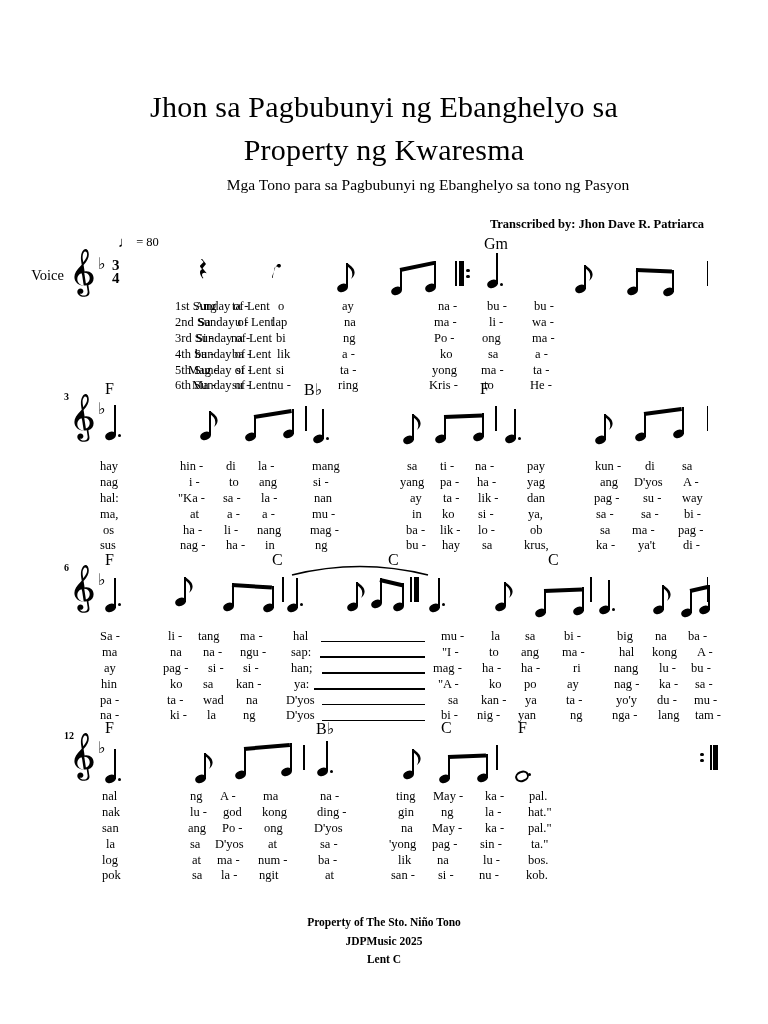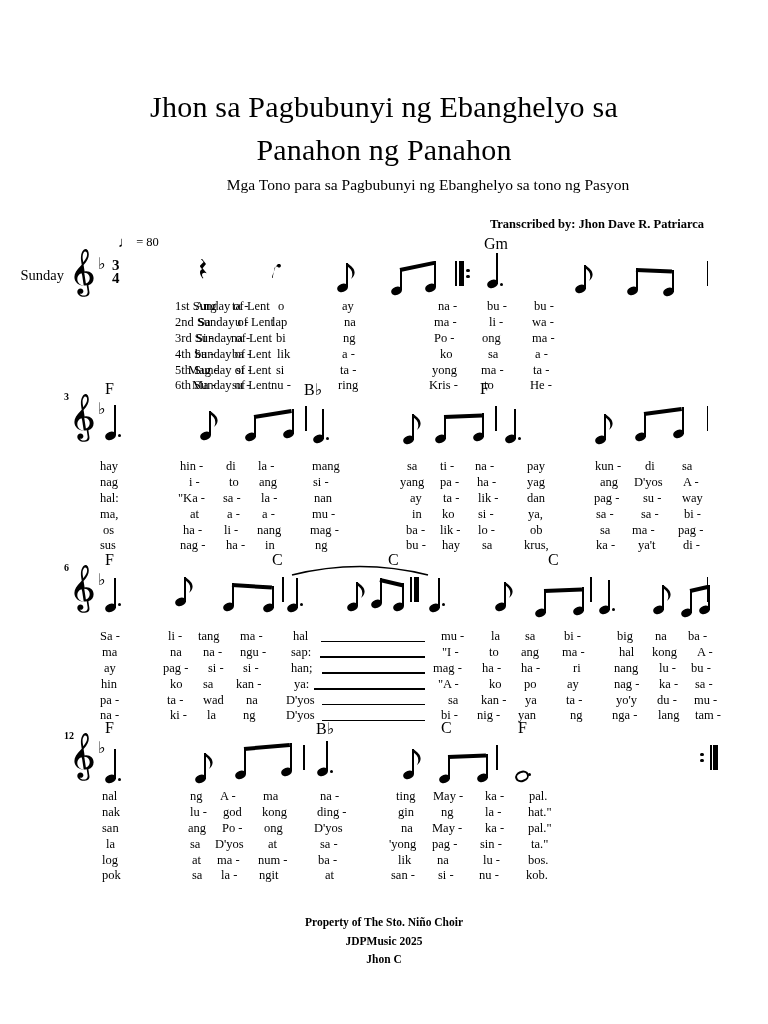--- a/index.html
+++ b/index.html
@@ -60,21 +60,21 @@
   .lycell{position:absolute;white-space:nowrap;}
   .ext{position:absolute;height:1.3px;background:#000;bottom:3px;}
 </style>
 </head>
 <body>
 
 <div class="page">
 
   <div class="title" style="top:86px;">
     <span class="ln">Jhon sa Pagbubunyi ng Ebanghelyo sa</span>
-    <span class="ln">Panahon ng Panahon</span>
+    <span class="ln">Property ng Kwaresma</span>
   </div>
   <div class="subtitle" style="top:176px;margin-left:44px;">Mga Tono para sa Pagbubunyi ng Ebanghelyo sa tono ng Pasyon</div>
   <div class="credit" style="right:64px;top:217px;">Transcribed by: Jhon Dave R. Patriarca</div>
 
   <div id="score">
       <div class="system" style="left: 0px; top: 0px; width: 768px; height: 1px;">
         <div class="sl" style="left: 68px; width: 640px; top: 261px;"></div>
         <div class="sl" style="left: 68px; width: 640px; top: 267.2px;"></div>
         <div class="sl" style="left: 68px; width: 640px; top: 273.4px;"></div>
         <div class="sl" style="left: 68px; width: 640px; top: 279.6px;"></div>
@@ -83,21 +83,21 @@
         <div class="chord" style="left: 484px; top: 235px;">Gm</div>
         <div style="position: absolute; left: 72px; top: 249.22px;"><svg width="22" height="48" viewBox="0 0 22 48">
             <path fill="#000" d="M11.6 47.8c-3.5 0-6.3-2.1-6.3-5 0-2 1.4-3.4 3.2-3.4 1.6 0 2.9 1.2 2.9 2.8 0 1.5-1.1 2.6-2.5 2.6-.4 0-.8-.1-1.1-.3.6 1.3 2 2.1 3.8 2.1 2.6 0 4.4-1.6 4-4.4l-.9-5.9c-.9.2-1.7.3-2.6.3C6.4 36.6 2.4 32.9 2.4 28c0-3.9 2.3-7 6.4-11.3l.9-.9-.5-3.3c-.2-1.3-.3-2.4-.3-3.5C8.9 4 11.1 0 13.6 0c1.9 0 3.2 2.4 3.2 5.6 0 3.5-1.6 6.6-5.2 10.5l1 6.4c.7-.1 1.3-.2 1.9-.2 4.2 0 7.1 2.9 7.1 7 0 3.4-2 6-5.2 7l1 6.6c.5 3.3-1.8 4.9-5.8 4.9zm.7-23.9l1.6 10.5c2.4-.7 3.8-2.6 3.8-5.2 0-3-2-5.2-5-5.4-.1 0-.3 0-.4.1zm-2.8.3c-2.6.8-4.2 3-4.2 5.9 0 3.6 2.7 6.3 6.4 6.5l-1.6-10.6c-.2-.9-.4-1.6-.6-1.8zM13.2 2.5c-1.3 0-2.6 2.6-2.6 5.4 0 1 .1 2 .3 3.2l.3 2.1c2.6-3 3.9-5.5 3.9-8 0-1.7-.7-2.7-1.9-2.7z"></path>
           </svg></div>
         <div style="position: absolute; left: 98px; top: 256.7px; font: 16px / 14px &quot;Liberation Serif&quot;, serif; color: rgb(0, 0, 0);">♭</div>
         <div style="position: absolute; left: 112px; top: 258.5px; font: bold 15px / 13px &quot;Liberation Serif&quot;, serif; text-align: center; color: rgb(0, 0, 0);">
           <div>3</div>
           <div>4</div>
         </div>
         <div class="tempo" style="left: 118px; top: 233px;"><span class="nt">♩</span> = 80</div>
-        <div class="voicelbl" style="left: 64px; top: 267px; transform: translateX(-100%);">Sunday</div>
+        <div class="voicelbl" style="left: 64px; top: 267px; transform: translateX(-100%);">Voice</div>
         <div style="position: absolute; left: 200px; top: 259.2px;"><svg width="9" height="21" viewBox="0 0 9 21">
             <path fill="#000" d="M2.2 0L6 5.1 2.6 9.2l4.1 5.1c-1.6-1-3.3-.8-4.2.3-.9 1.2-.5 2.9.9 4.4l-.7.5C.9 17.4 0 15.2 0 13.3c0-1.6.7-2.6 2.1-3.1L.3 7.9c-.5-.6-.4-1.1.1-1.7L3.6 3 .9 0z"></path>
           </svg></div>
         <div style="position: absolute; left: 272px; top: 264.3px;"><svg width="9" height="14" viewBox="0 0 9 14">
             <path fill="#000" d="M7.2 0c1 0 1.7.7 1.7 1.7 0 1-.8 1.8-1.8 1.8-.5 0-.9-.2-1.4-.6-.4-.3-.7-.4-1.1-.4-.6 0-1 .3-1.3.8L5.9 0h1.3zM2.6 3.6L.6 13.9h-1L3.4 3.2c.4.3.8.4 1.3.4z"></path>
           </svg></div>
         <div class="nh" style="left: 336.8px; top: 283.55px;"></div>
         <div class="stem" style="left: 346.2px; top: 263.35px; height: 24px;"></div>
         <div class="flag" style="left: 346.5px; top: 263.35px;"><svg width="12" height="17" viewBox="0 0 12 17">
             <path fill="#000" d="M0 0c4.3 3 7.6 5.6 7.6 9.6 0 2.6-1.3 4.8-3.6 6.4 1-2 1.3-3.3 1.3-4.8C5.3 7.6 3 5.2 0 3.1z"></path>
@@ -308,17 +308,17 @@
         <div class="barline" style="left: 710px; top: 745px; height: 24.8px;"></div>
         <div class="thickbar" style="left: 713px; top: 745px; width: 4.5px; height: 24.8px;"></div>
       </div>
       <div class="lyrics" style="left: 0px; top: 299px; width: 768px;"><div class="lyrow"><div class="lycell" style="left: 175px;">1st Sunday of Lent</div><div class="lycell" style="left: 195px;">Ang</div><div class="lycell" style="left: 232px;">ta -</div><div class="lycell" style="left: 278px;">o</div><div class="lycell" style="left: 342px;">ay</div><div class="lycell" style="left: 438px;">na -</div><div class="lycell" style="left: 487px;">bu -</div><div class="lycell" style="left: 534px;">bu -</div></div><div class="lyrow"><div class="lycell" style="left: 175px;">2nd Sunday of Lent</div><div class="lycell" style="left: 198px;">Sa</div><div class="lycell" style="left: 235px;">u -</div><div class="lycell" style="left: 272px;">lap</div><div class="lycell" style="left: 344px;">na</div><div class="lycell" style="left: 434px;">ma -</div><div class="lycell" style="left: 489px;">li -</div><div class="lycell" style="left: 532px;">wa -</div></div><div class="lyrow"><div class="lycell" style="left: 175px;">3rd Sunday of Lent</div><div class="lycell" style="left: 196px;">Si -</div><div class="lycell" style="left: 231px;">na -</div><div class="lycell" style="left: 276px;">bi</div><div class="lycell" style="left: 343px;">ng</div><div class="lycell" style="left: 434px;">Po -</div><div class="lycell" style="left: 482px;">ong</div><div class="lycell" style="left: 532px;">ma -</div></div><div class="lyrow"><div class="lycell" style="left: 175px;">4th Sunday of Lent</div><div class="lycell" style="left: 195px;">ba -</div><div class="lycell" style="left: 232px;">ba -</div><div class="lycell" style="left: 277px;">lik</div><div class="lycell" style="left: 342px;">a -</div><div class="lycell" style="left: 440px;">ko</div><div class="lycell" style="left: 488px;">sa</div><div class="lycell" style="left: 535px;">a -</div></div><div class="lyrow"><div class="lycell" style="left: 175px;">5th Sunday of Lent</div><div class="lycell" style="left: 188px;">Mag -</div><div class="lycell" style="left: 236px;">si -</div><div class="lycell" style="left: 276px;">si</div><div class="lycell" style="left: 340px;">ta -</div><div class="lycell" style="left: 432px;">yong</div><div class="lycell" style="left: 481px;">ma -</div><div class="lycell" style="left: 533px;">ta -</div></div><div class="lyrow"><div class="lycell" style="left: 175px;">6th Sunday of Lent</div><div class="lycell" style="left: 192px;">Ma -</div><div class="lycell" style="left: 232px;">su -</div><div class="lycell" style="left: 271px;">nu -</div><div class="lycell" style="left: 338px;">ring</div><div class="lycell" style="left: 429px;">Kris -</div><div class="lycell" style="left: 484px;">to</div><div class="lycell" style="left: 530px;">He -</div></div></div>
       <div class="lyrics" style="left: 0px; top: 459px; width: 768px;"><div class="lyrow"><div class="lycell" style="left: 100px;">hay</div><div class="lycell" style="left: 180px;">hin -</div><div class="lycell" style="left: 226px;">di</div><div class="lycell" style="left: 258px;">la -</div><div class="lycell" style="left: 312px;">mang</div><div class="lycell" style="left: 407px;">sa</div><div class="lycell" style="left: 440px;">ti -</div><div class="lycell" style="left: 475px;">na -</div><div class="lycell" style="left: 527px;">pay</div><div class="lycell" style="left: 595px;">kun -</div><div class="lycell" style="left: 645px;">di</div><div class="lycell" style="left: 682px;">sa</div></div><div class="lyrow"><div class="lycell" style="left: 100px;">nag</div><div class="lycell" style="left: 189px;">i -</div><div class="lycell" style="left: 229px;">to</div><div class="lycell" style="left: 259px;">ang</div><div class="lycell" style="left: 313px;">si -</div><div class="lycell" style="left: 400px;">yang</div><div class="lycell" style="left: 440px;">pa -</div><div class="lycell" style="left: 477px;">ha -</div><div class="lycell" style="left: 527px;">yag</div><div class="lycell" style="left: 600px;">ang</div><div class="lycell" style="left: 634px;">D'yos</div><div class="lycell" style="left: 683px;">A -</div></div><div class="lyrow"><div class="lycell" style="left: 100px;">hal:</div><div class="lycell" style="left: 178px;">"Ka -</div><div class="lycell" style="left: 223px;">sa -</div><div class="lycell" style="left: 261px;">la -</div><div class="lycell" style="left: 314px;">nan</div><div class="lycell" style="left: 410px;">ay</div><div class="lycell" style="left: 443px;">ta -</div><div class="lycell" style="left: 478px;">lik -</div><div class="lycell" style="left: 527px;">dan</div><div class="lycell" style="left: 594px;">pag -</div><div class="lycell" style="left: 643px;">su -</div><div class="lycell" style="left: 682px;">way</div></div><div class="lyrow"><div class="lycell" style="left: 100px;">ma,</div><div class="lycell" style="left: 190px;">at</div><div class="lycell" style="left: 227px;">a -</div><div class="lycell" style="left: 262px;">a -</div><div class="lycell" style="left: 312px;">mu -</div><div class="lycell" style="left: 412px;">in</div><div class="lycell" style="left: 442px;">ko</div><div class="lycell" style="left: 478px;">si -</div><div class="lycell" style="left: 528px;">ya,</div><div class="lycell" style="left: 596px;">sa -</div><div class="lycell" style="left: 641px;">sa -</div><div class="lycell" style="left: 684px;">bi -</div></div><div class="lyrow"><div class="lycell" style="left: 103px;">os</div><div class="lycell" style="left: 183px;">ha -</div><div class="lycell" style="left: 224px;">li -</div><div class="lycell" style="left: 257px;">nang</div><div class="lycell" style="left: 310px;">mag -</div><div class="lycell" style="left: 406px;">ba -</div><div class="lycell" style="left: 440px;">lik -</div><div class="lycell" style="left: 478px;">lo -</div><div class="lycell" style="left: 530px;">ob</div><div class="lycell" style="left: 600px;">sa</div><div class="lycell" style="left: 632px;">ma -</div><div class="lycell" style="left: 678px;">pag -</div></div><div class="lyrow"><div class="lycell" style="left: 100px;">sus</div><div class="lycell" style="left: 180px;">nag -</div><div class="lycell" style="left: 226px;">ha -</div><div class="lycell" style="left: 265px;">in</div><div class="lycell" style="left: 315px;">ng</div><div class="lycell" style="left: 406px;">bu -</div><div class="lycell" style="left: 442px;">hay</div><div class="lycell" style="left: 482px;">sa</div><div class="lycell" style="left: 524px;">krus,</div><div class="lycell" style="left: 596px;">ka -</div><div class="lycell" style="left: 638px;">ya't</div><div class="lycell" style="left: 683px;">di -</div></div></div>
       <div class="lyrics" style="left: 0px; top: 629px; width: 768px;"><div class="lyrow"><div class="lycell" style="left: 100px;">Sa -</div><div class="lycell" style="left: 168px;">li -</div><div class="lycell" style="left: 198px;">tang</div><div class="lycell" style="left: 240px;">ma -</div><div class="lycell" style="left: 293px;">hal</div><div class="lycell" style="left: 441px;">mu -</div><div class="lycell" style="left: 491px;">la</div><div class="lycell" style="left: 525px;">sa</div><div class="lycell" style="left: 564px;">bi -</div><div class="lycell" style="left: 617px;">big</div><div class="lycell" style="left: 655px;">na</div><div class="lycell" style="left: 688px;">ba -</div><div class="ext" style="left: 321px; width: 104px;"></div></div><div class="lyrow"><div class="lycell" style="left: 102px;">ma</div><div class="lycell" style="left: 170px;">na</div><div class="lycell" style="left: 203px;">na -</div><div class="lycell" style="left: 240px;">ngu -</div><div class="lycell" style="left: 291px;">sap:</div><div class="lycell" style="left: 442px;">"I -</div><div class="lycell" style="left: 489px;">to</div><div class="lycell" style="left: 521px;">ang</div><div class="lycell" style="left: 562px;">ma -</div><div class="lycell" style="left: 619px;">hal</div><div class="lycell" style="left: 652px;">kong</div><div class="lycell" style="left: 697px;">A -</div><div class="ext" style="left: 320px; width: 105px;"></div></div><div class="lyrow"><div class="lycell" style="left: 104px;">ay</div><div class="lycell" style="left: 163px;">pag -</div><div class="lycell" style="left: 208px;">si -</div><div class="lycell" style="left: 243px;">si -</div><div class="lycell" style="left: 291px;">han;</div><div class="lycell" style="left: 433px;">mag -</div><div class="lycell" style="left: 482px;">ha -</div><div class="lycell" style="left: 521px;">ha -</div><div class="lycell" style="left: 573px;">ri</div><div class="lycell" style="left: 614px;">nang</div><div class="lycell" style="left: 659px;">lu -</div><div class="lycell" style="left: 691px;">bu -</div><div class="ext" style="left: 322px; width: 103px;"></div></div><div class="lyrow"><div class="lycell" style="left: 101px;">hin</div><div class="lycell" style="left: 170px;">ko</div><div class="lycell" style="left: 203px;">sa</div><div class="lycell" style="left: 236px;">kan -</div><div class="lycell" style="left: 294px;">ya:</div><div class="lycell" style="left: 438px;">"A -</div><div class="lycell" style="left: 489px;">ko</div><div class="lycell" style="left: 524px;">po</div><div class="lycell" style="left: 567px;">ay</div><div class="lycell" style="left: 614px;">nag -</div><div class="lycell" style="left: 659px;">ka -</div><div class="lycell" style="left: 695px;">sa -</div><div class="ext" style="left: 314px; width: 111px;"></div></div><div class="lyrow"><div class="lycell" style="left: 100px;">pa -</div><div class="lycell" style="left: 167px;">ta -</div><div class="lycell" style="left: 203px;">wad</div><div class="lycell" style="left: 246px;">na</div><div class="lycell" style="left: 286px;">D'yos</div><div class="lycell" style="left: 448px;">sa</div><div class="lycell" style="left: 481px;">kan -</div><div class="lycell" style="left: 525px;">ya</div><div class="lycell" style="left: 566px;">ta -</div><div class="lycell" style="left: 616px;">yo'y</div><div class="lycell" style="left: 657px;">du -</div><div class="lycell" style="left: 694px;">mu -</div><div class="ext" style="left: 322px; width: 103px;"></div></div><div class="lyrow"><div class="lycell" style="left: 100px;">na -</div><div class="lycell" style="left: 170px;">ki -</div><div class="lycell" style="left: 207px;">la</div><div class="lycell" style="left: 243px;">ng</div><div class="lycell" style="left: 286px;">D'yos</div><div class="lycell" style="left: 441px;">bi -</div><div class="lycell" style="left: 477px;">nig -</div><div class="lycell" style="left: 518px;">yan</div><div class="lycell" style="left: 570px;">ng</div><div class="lycell" style="left: 612px;">nga -</div><div class="lycell" style="left: 658px;">lang</div><div class="lycell" style="left: 695px;">tam -</div><div class="ext" style="left: 322px; width: 103px;"></div></div></div>
       <div class="lyrics" style="left: 0px; top: 789px; width: 768px;"><div class="lyrow"><div class="lycell" style="left: 102px;">nal</div><div class="lycell" style="left: 190px;">ng</div><div class="lycell" style="left: 220px;">A -</div><div class="lycell" style="left: 263px;">ma</div><div class="lycell" style="left: 320px;">na -</div><div class="lycell" style="left: 396px;">ting</div><div class="lycell" style="left: 433px;">May -</div><div class="lycell" style="left: 485px;">ka -</div><div class="lycell" style="left: 529px;">pal.</div></div><div class="lyrow"><div class="lycell" style="left: 102px;">nak</div><div class="lycell" style="left: 190px;">lu -</div><div class="lycell" style="left: 223px;">god</div><div class="lycell" style="left: 262px;">kong</div><div class="lycell" style="left: 317px;">ding -</div><div class="lycell" style="left: 398px;">gin</div><div class="lycell" style="left: 441px;">ng</div><div class="lycell" style="left: 485px;">la -</div><div class="lycell" style="left: 528px;">hat."</div></div><div class="lyrow"><div class="lycell" style="left: 102px;">san</div><div class="lycell" style="left: 188px;">ang</div><div class="lycell" style="left: 222px;">Po -</div><div class="lycell" style="left: 264px;">ong</div><div class="lycell" style="left: 314px;">D'yos</div><div class="lycell" style="left: 401px;">na</div><div class="lycell" style="left: 432px;">May -</div><div class="lycell" style="left: 485px;">ka -</div><div class="lycell" style="left: 528px;">pal."</div></div><div class="lyrow"><div class="lycell" style="left: 106px;">la</div><div class="lycell" style="left: 190px;">sa</div><div class="lycell" style="left: 215px;">D'yos</div><div class="lycell" style="left: 268px;">at</div><div class="lycell" style="left: 320px;">sa -</div><div class="lycell" style="left: 389px;">'yong</div><div class="lycell" style="left: 432px;">pag -</div><div class="lycell" style="left: 480px;">sin -</div><div class="lycell" style="left: 531px;">ta."</div></div><div class="lyrow"><div class="lycell" style="left: 102px;">log</div><div class="lycell" style="left: 192px;">at</div><div class="lycell" style="left: 217px;">ma -</div><div class="lycell" style="left: 258px;">num -</div><div class="lycell" style="left: 318px;">ba -</div><div class="lycell" style="left: 398px;">lik</div><div class="lycell" style="left: 437px;">na</div><div class="lycell" style="left: 483px;">lu -</div><div class="lycell" style="left: 528px;">bos.</div></div><div class="lyrow"><div class="lycell" style="left: 102px;">pok</div><div class="lycell" style="left: 192px;">sa</div><div class="lycell" style="left: 221px;">la -</div><div class="lycell" style="left: 259px;">ngit</div><div class="lycell" style="left: 325px;">at</div><div class="lycell" style="left: 391px;">san -</div><div class="lycell" style="left: 438px;">si -</div><div class="lycell" style="left: 479px;">nu -</div><div class="lycell" style="left: 526px;">kob.</div></div></div>
     </div>
 
   <div class="footer" style="top:913px;">
-    <span>Property of The Sto. Niño Choir</span>
+    <span>Property of The Sto. Niño Tono</span>
     <span>JDPMusic 2025</span>
-    <span>Jhon C</span>
+    <span>Lent C</span>
   </div>
 </div>
 
 </body></html>

